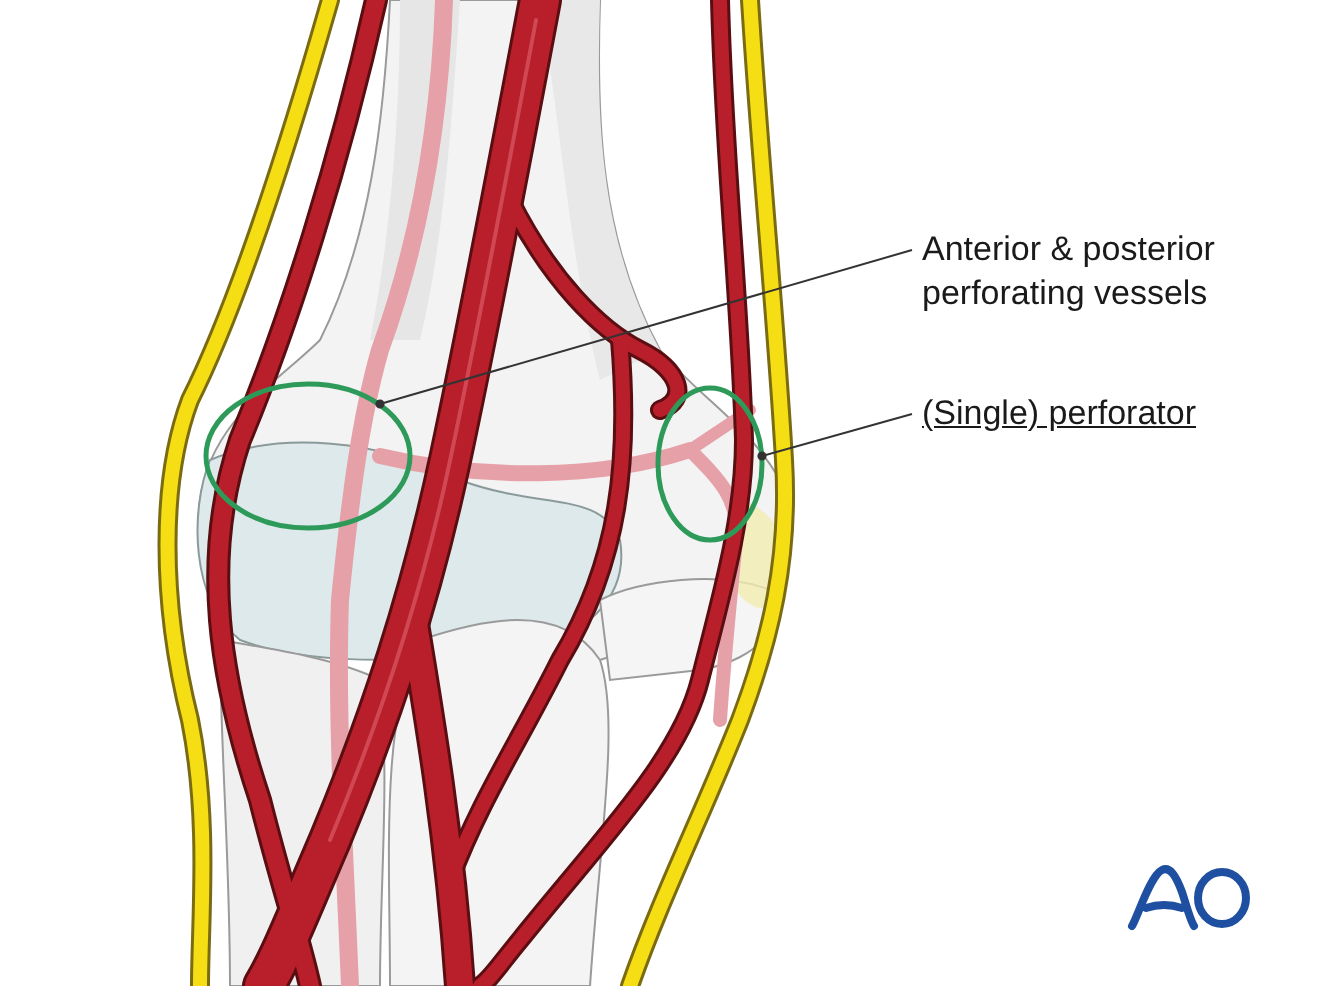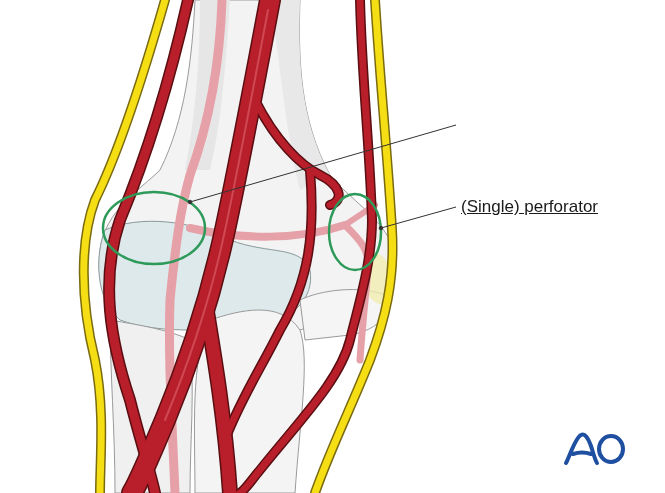--- a/index.html
+++ b/index.html
@@ -71,20 +71,22 @@
 
   <g stroke="#333333" stroke-width="1" fill="none">
     <line x1="190" y1="202" x2="456" y2="125"></line>
     <circle cx="190" cy="202" r="1.8" fill="#333333"></circle>
     <line x1="381" y1="228" x2="456" y2="207"></line>
     <circle cx="381" cy="228" r="1.8" fill="#333333"></circle>
   </g>
 </svg>
 
 <div id="label-anterior" class="label">
+  <div>Anterior &amp; posterior</div>
+  <div>perforating vessels</div>
 </div>
 
 <div id="label-single" class="label">(Single) perforator</div>
 
 <svg id="logo" viewBox="0 0 64 38" xmlns="http://www.w3.org/2000/svg">
   <path d="M3 33 C6 28 12 8 18 5 C22 3 25 8 28 16 C30 22 32 30 34 33 M10 24 C16 22 22 22 28 24" fill="none" stroke="#1e4fa0" stroke-width="4" stroke-linecap="round" stroke-linejoin="round"></path>
   <ellipse cx="48" cy="19" rx="12" ry="13" fill="none" stroke="#1e4fa0" stroke-width="4"></ellipse>
 </svg>
 
 </body></html>

